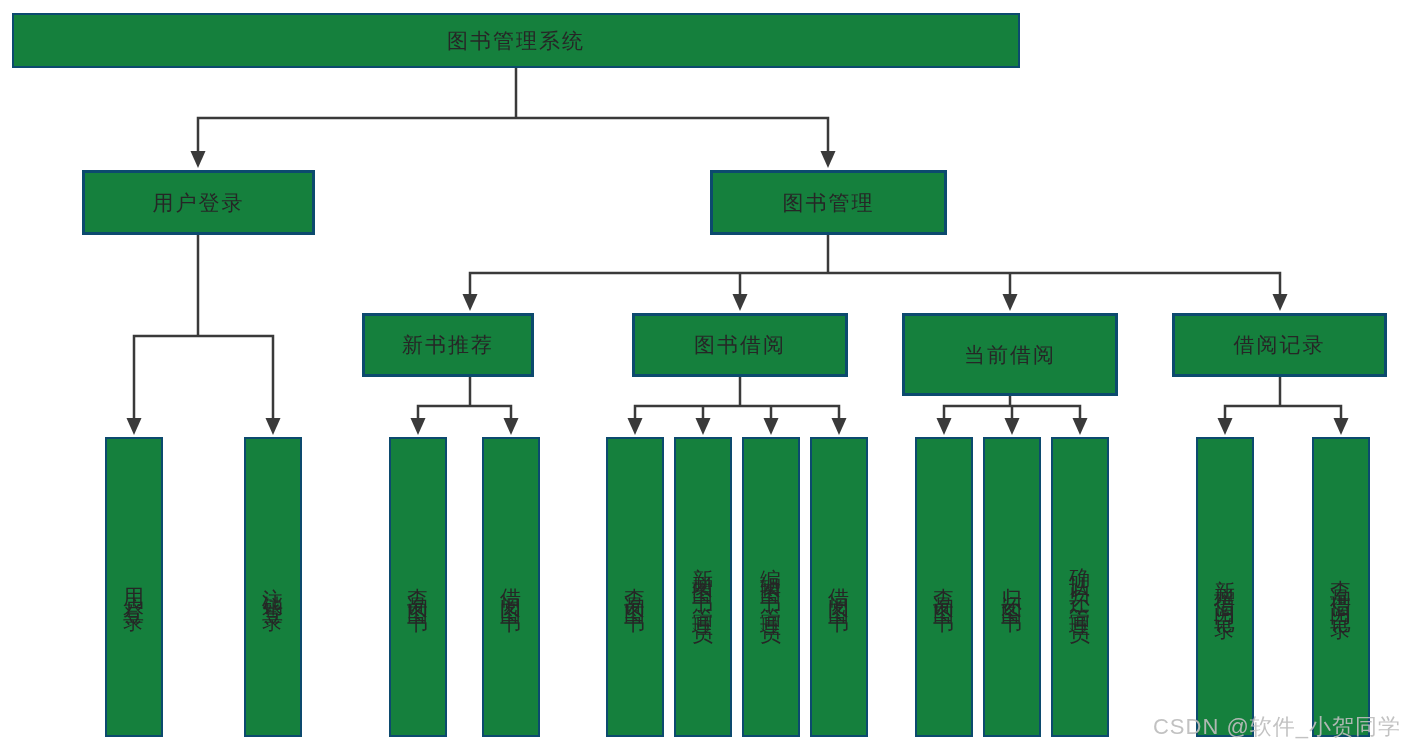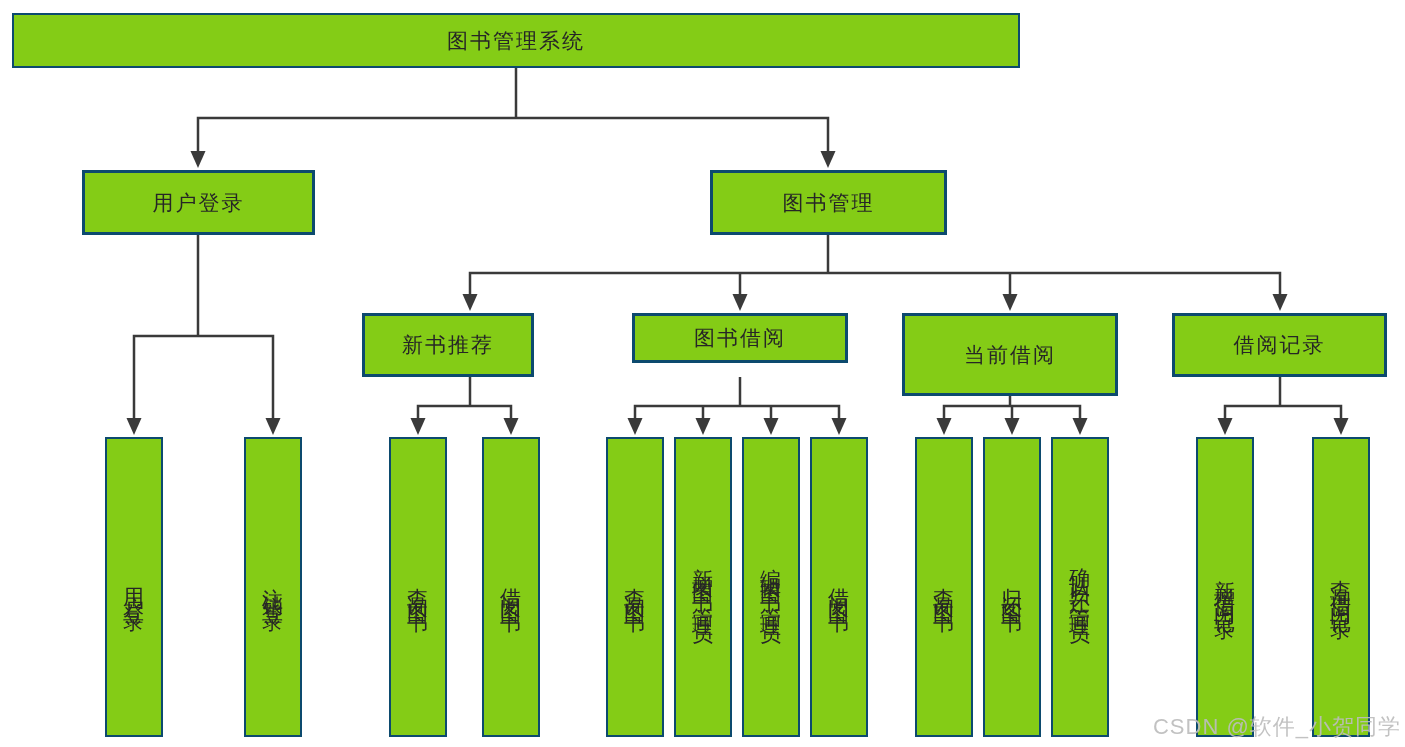--- a/index.html
+++ b/index.html
@@ -6,21 +6,21 @@
   .stage{
     position:relative;
     width:1405px;height:747px;
     background:#ffffff;
     font-family:"Liberation Sans", sans-serif;
     overflow:hidden;
   }
   .node{
     position:absolute;
     box-sizing:border-box;
-    background:#84cc16;
+    background:#15803d;
     border:3px solid #0c4a6e;
     color:#262626;
     display:flex;
     align-items:center;
     justify-content:center;
     z-index:2;
   }
   .node.h{
     font-size:21px;
     letter-spacing:2px;
@@ -32,21 +32,21 @@
     font-size:21px;
     letter-spacing:8px;
     top:437px;width:58px;height:300px;
     border-width:2.5px;
     line-height:1;
   }
   .root  {left:12px;  top:13px;  width:1008px; height:55px; border-width:2px;}
   .n-user{left:82px;  top:170px; width:233px;  height:65px;}
   .n-mgmt{left:710px; top:170px; width:237px;  height:65px;}
   .n-rec    {left:362px;  top:313px; width:172px; height:64px;}
-  .n-borrow {left:632px;  top:313px; width:216px; height:50px;}
+  .n-borrow {left:632px;  top:313px; width:216px; height:64px;}
   .n-current{left:902px;  top:313px; width:216px; height:83px;}
   .n-records{left:1172px; top:313px; width:215px; height:64px;}
   .v1 {left:105px;} .v2 {left:244px;}
   .v3 {left:389px;} .v4 {left:482px;}
   .v5 {left:606px;} .v6 {left:674px;} .v7 {left:742px;} .v8 {left:810px;}
   .v9 {left:915px;} .v10{left:983px;} .v11{left:1051px;}
   .v12{left:1196px;} .v13{left:1312px;}
   svg.wires{position:absolute;left:0;top:0;z-index:1;}
   .watermark{
     position:absolute;

